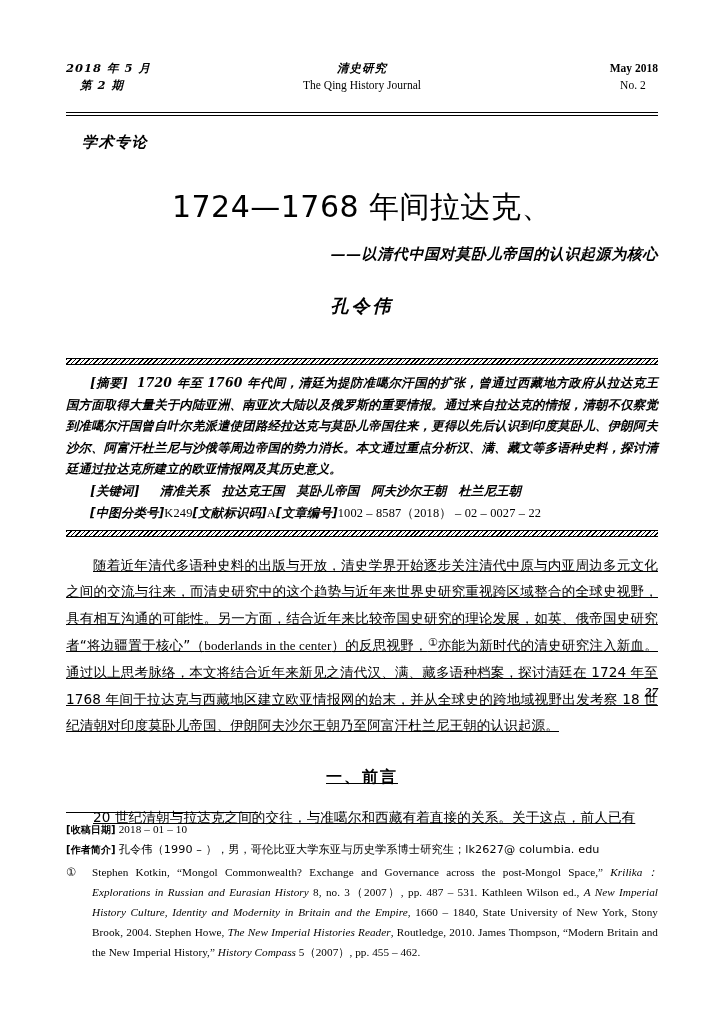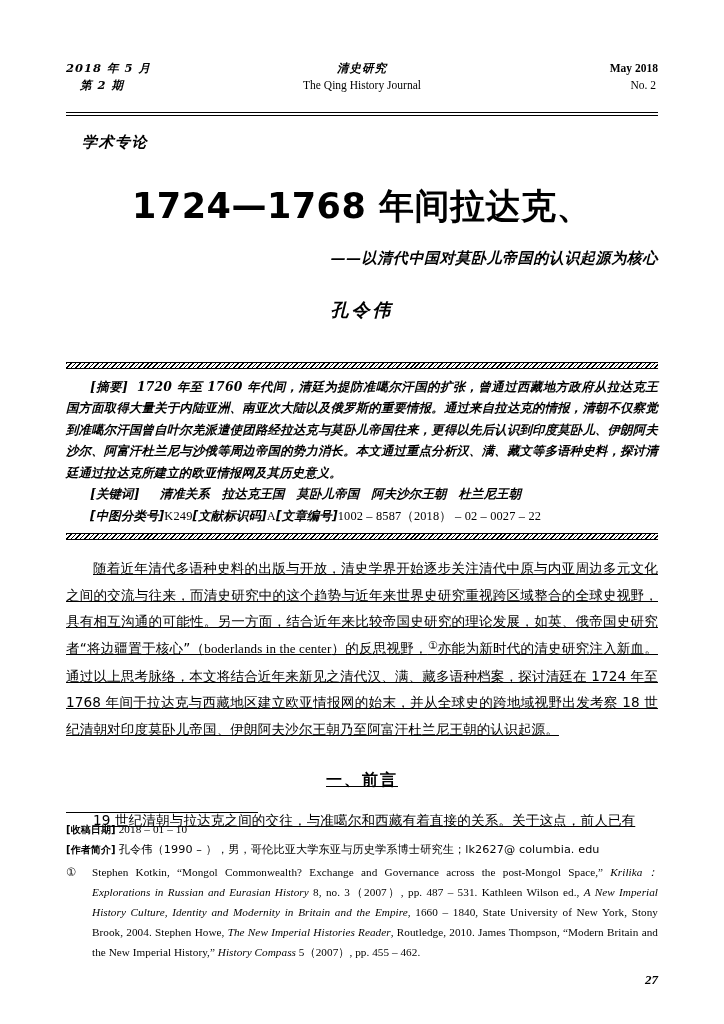--- a/index.html
+++ b/index.html
@@ -13,21 +13,21 @@
     font-family: "Liberation Serif", "DejaVu Serif", serif;
     color: #000000;
     position: relative;
     overflow: hidden;
   }
 
   .page {
     position: absolute;
     left: 0; top: 0;
     width: 724px;
-    height: 1024px;
+    height: 736px;
     box-sizing: border-box;
     padding: 0 66px;
   }
 
   
   .runhead {
     position: relative;
     height: 50px;
     margin-top: 60px;
   }
@@ -37,21 +37,21 @@
     font-size: 11.5px;
     line-height: 17px;
     white-space: nowrap;
   }
   .runhead-left { left: 0; text-align: left; }
   .runhead-center {
     left: 50%;
     transform: translateX(-50%);
     text-align: center;
   }
-  .runhead-right { right: 0; text-align: right; }
+  .runhead-right { right: 0; text-align: center; }
 
   .rh-line1 { display: block; }
   .rh-line2 { display: block; }
   .runhead-left .rh-line2 { padding-left: 14px; }
   .runhead-right .rh-line2 { padding-right: 2px; }
 
   .rh-cn {
     font-family: "DejaVu Serif", "Liberation Serif", serif;
     font-weight: bold;
     font-style: italic;
@@ -80,22 +80,22 @@
     padding-left: 16px;
   }
 
   
   .title-block {
     margin-top: 36px;
     text-align: center;
   }
   .title-main {
     font-family: "DejaVu Sans", "Liberation Sans", sans-serif;
-    font-size: 35px;
-    font-weight: bold;
+    font-size: 30px;
+    font-weight: normal;
     line-height: 37px;
     letter-spacing: 0.5px;
   }
   .title-main .tl {
     display: block;
   }
   .subtitle {
     margin-top: 8px;
     font-family: "DejaVu Serif", "Liberation Serif", serif;
     font-weight: bold;
@@ -318,21 +318,21 @@
       </p>
     </div>
     <div class="wavy"></div>
   </div>
 
   <div class="body-text">
     <p class="bp"><span>随着近年清代多语种史料的出版与开放，清史学界开始逐步关注清代中原与内亚周边多元文化之间的交流与往来，而清史研究中的这个趋势与近年来世界史研究重视跨区域整合的全球史视野，具有相互沟通的可能性。另一方面，结合近年来比较帝国史研究的理论发展，如英、俄帝国史研究者“将边疆置于核心”（</span><span class="lat">boderlands in the center</span><span>）的反思视野，</span><sup class="fnmark">①</sup><span>亦能为新时代的清史研究注入新血。通过以上思考脉络，本文将结合近年来新见之清代汉、满、藏多语种档案，探讨清廷在 1724 年至 1768 年间于拉达克与西藏地区建立欧亚情报网的始末，并从全球史的跨地域视野出发考察 18 世纪清朝对印度莫卧儿帝国、伊朗阿夫沙尔王朝乃至阿富汗杜兰尼王朝的认识起源。</span></p>
 
     <h2 class="section-head">一、前言</h2>
 
-    <p class="bp">19 世纪清朝与拉达克之间的交往，与准噶尔和西藏有着直接的关系。关于这点，前人已有</p>
+    <p class="bp">20 世纪清朝与拉达克之间的交往，与准噶尔和西藏有着直接的关系。关于这点，前人已有</p>
   </div>
 
   <div class="footnotes">
     <div class="fn-rule"></div>
     <p class="fn-meta"><span class="cn">[收稿日期]</span>&nbsp;<span>2018 – 01 – 10</span></p>
     <p class="fn-meta"><span class="cn">[作者简介]</span>&nbsp;<span class="cnplain">孔令伟（1990 – ），男，哥伦比亚大学东亚与历史学系博士研究生；lk2627@ columbia. edu</span></p>
 
     <div class="fn-item">
       <div class="fn-num">①</div>
       <div class="fn-body"><span>Stephen Kotkin, “Mongol Commonwealth? Exchange and Governance across the post-Mongol Space,” </span><i>Krilika：Explorations in Russian and Eurasian History</i><span> 8, no. 3（2007）, pp. 487 – 531. Kathleen Wilson ed., </span><i>A New Imperial History Culture, Identity and Modernity in Britain and the Empire</i><span>, 1660 – 1840, State University of New York, Stony Brook, 2004. Stephen Howe, </span><i>The New Imperial Histories Reader</i><span>, Routledge, 2010. James Thompson, “Modern Britain and the New Imperial History,” </span><i>History Compass</i><span> 5（2007）, pp. 455 – 462.</span></div>

